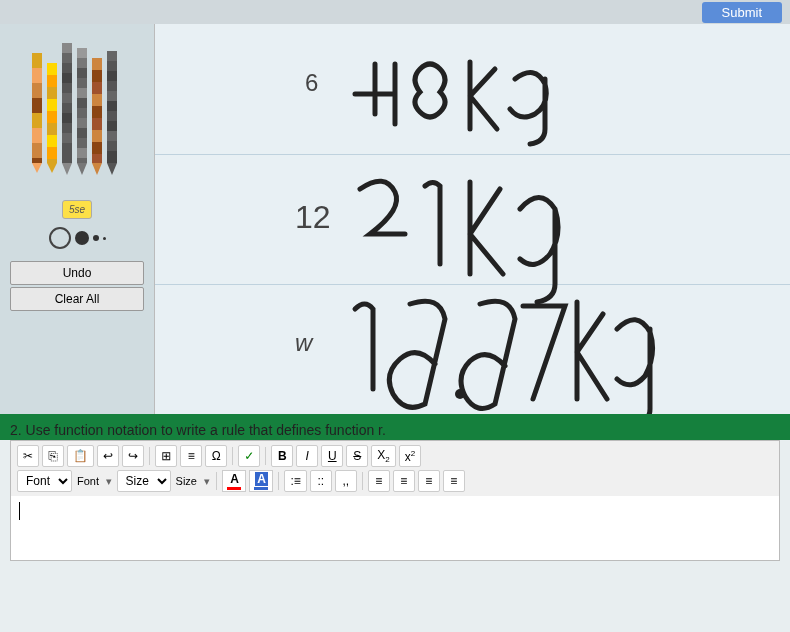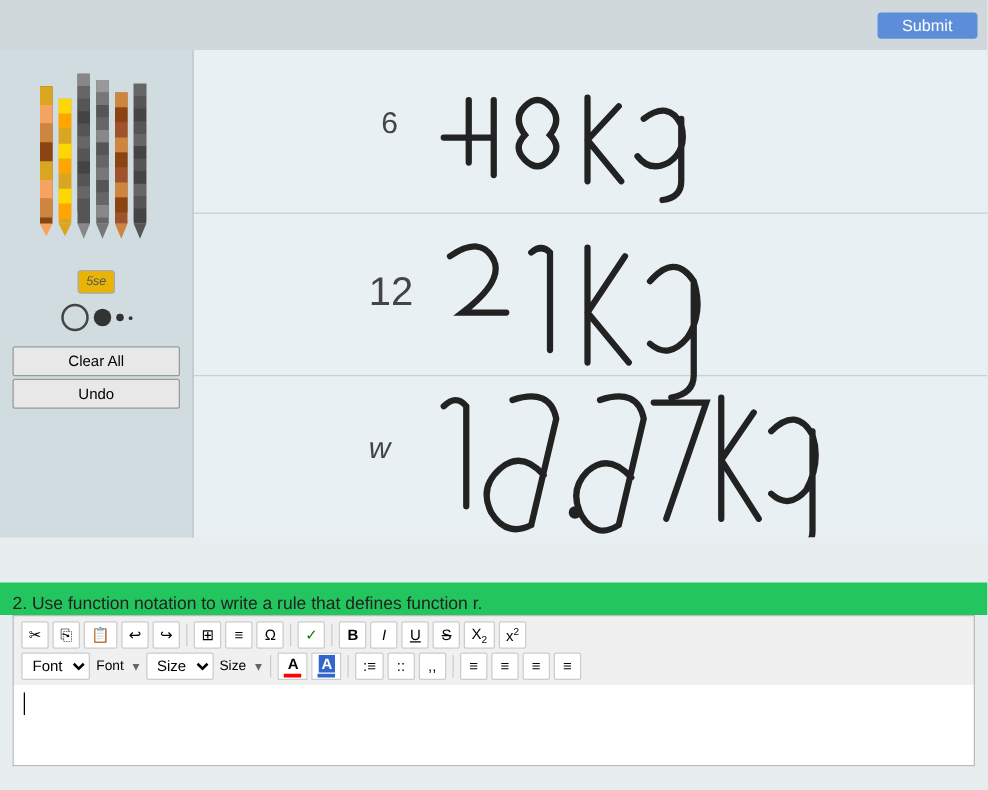--- a/index.html
+++ b/index.html
@@ -7,21 +7,21 @@
       width: 790px;
       height: 632px;
       background: #e8eef0;
       font-family: Arial, sans-serif;
       overflow: hidden;
       position: relative;
     }
 
     
     .top-bar {
-      height: 40px;
+      height: 24px;
       background: #d0d8dc;
       display: flex;
       align-items: center;
       padding: 0 8px;
     }
     .top-bar-btn {
       background: #5b8dd9;
       color: white;
       border: none;
       padding: 3px 20px;
@@ -117,22 +117,21 @@
       font-size: 22px;
       color: #444;
       font-weight: 400;
     }
 
     
     .question-section {
       padding: 8px 15px 2px 10px;
       font-size: 14px;
       color: #222;
-      background: #22c55e;
-      margin-top: 36px;
+      background: #15803d;
     }
 
     
     .editor-toolbar {
       background: #f0f0f0;
       border: 1px solid #bbb;
       border-bottom: none;
       padding: 4px 6px;
       display: flex;
       flex-direction: column;
@@ -295,33 +294,33 @@
         <rect x="80" y="68" width="10" height="10" fill="#444"></rect>
         <rect x="80" y="78" width="10" height="10" fill="#555"></rect>
         <rect x="80" y="88" width="10" height="10" fill="#444"></rect>
         <rect x="80" y="98" width="10" height="10" fill="#666"></rect>
         <rect x="80" y="108" width="10" height="10" fill="#555"></rect>
         <rect x="80" y="118" width="10" height="10" fill="#444"></rect>
         <polygon points="80,130 90,130 85,142" fill="#555"></polygon>
       </svg>
     </div>
 
-    <div style="display:flex;align-items:center;gap:4px;background:#eab308;border:1px solid #aaa;padding:3px 6px;border-radius:3px;margin-bottom:4px;">
+    <div style="display:flex;align-items:center;gap:4px;background:#fde047;border:1px solid #aaa;padding:3px 6px;border-radius:3px;margin-bottom:4px;">
       <span style="font-size:10px;font-style:italic;color:#555;">5se</span>
     </div>
     <div class="brush-dot-row">
       <div class="circle-outline" style="width:22px;height:22px;"></div>
       <div class="brush-circle" style="width:14px;height:14px;"></div>
       <div class="brush-circle" style="width:6px;height:6px;"></div>
       <div class="brush-circle" style="width:3px;height:3px;"></div>
     </div>
 
     <div class="toolbar-buttons">
+      <button class="tool-btn">Undo</button>
       <button class="tool-btn">Clear All</button>
-      <button class="tool-btn">Undo</button>
     </div>
   </div>
 
   <div class="canvas-area">
 
     <div class="grid-line-h" style="top: 130px;"></div>
     <div class="grid-line-h" style="top: 260px;"></div>
 
     <div class="canvas-label" style="top: 45px; left: 150px; font-size:24px; color:#444;">6</div>
     <div class="canvas-label" style="top: 175px; left: 140px; font-size:32px; color:#444;">12</div>

